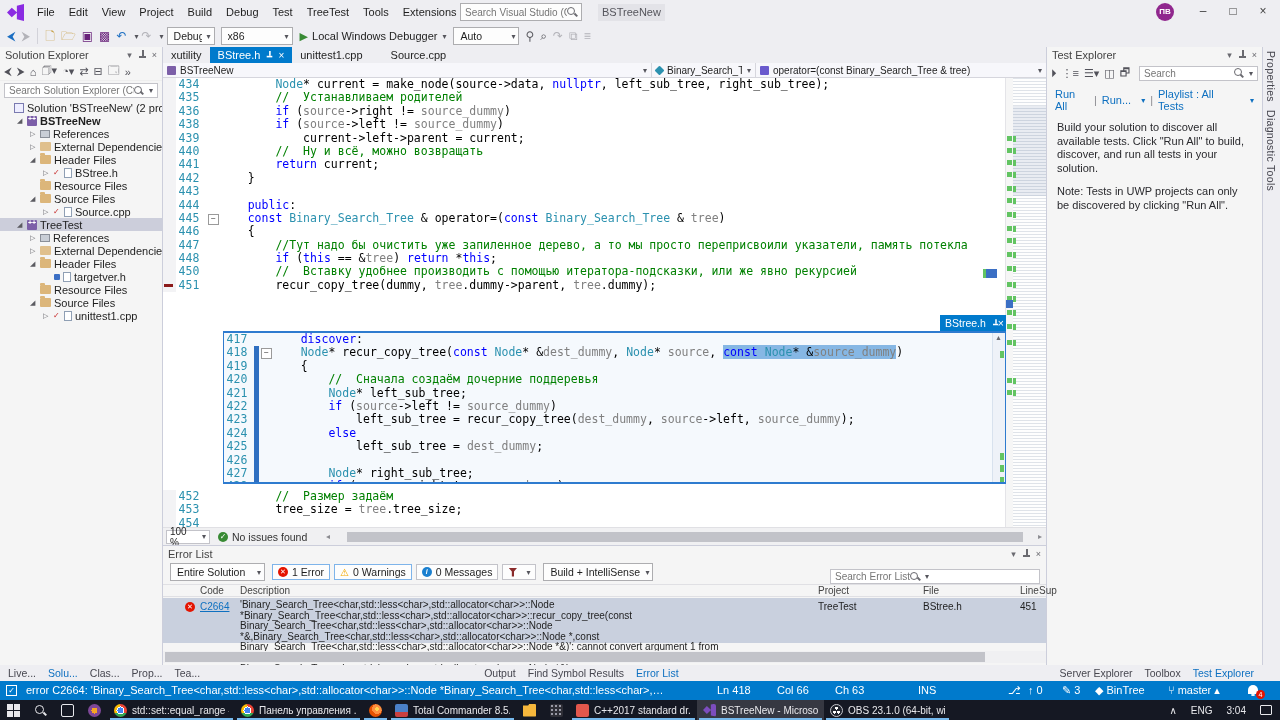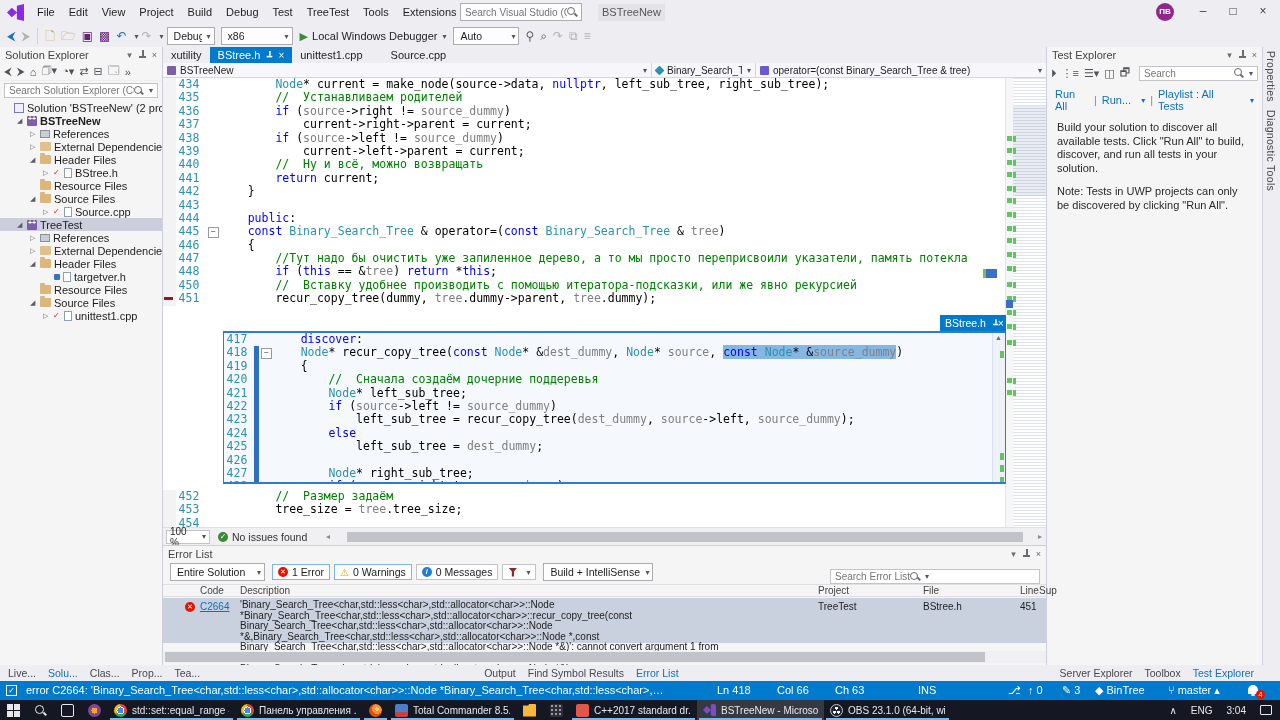--- a/index.html
+++ b/index.html
@@ -433,21 +433,20 @@
         <span class="cv">operator=(const Binary_Search_Tree &amp; tree)</span>
           <span class="caret">▾</span>
       </div>
     </div>
 
     <div class="code-area">
       <div id="code-main">
           <div class="cl"><span class="cl-margin"></span><span class="cl-num">434</span><span class="cl-fold"></span><span class="cl-text" style="padding-left: 55.4px;"><span class="tk-t">Node</span><span class="tk-p">* current = make_node(source-&gt;data, </span><span class="tk-k">nullptr</span><span class="tk-p">, left_sub_tree, right_sub_tree);</span></span></div>
           <div class="cl"><span class="cl-margin"></span><span class="cl-num">435</span><span class="cl-fold"></span><span class="cl-text" style="padding-left: 55.4px;"><span class="tk-c">//  Устанавливаем родителей</span></span></div>
           <div class="cl"><span class="cl-margin"></span><span class="cl-num">436</span><span class="cl-fold"></span><span class="cl-text" style="padding-left: 55.4px;"><span class="tk-k">if</span><span class="tk-p"> (</span><span class="tk-g">source</span><span class="tk-p">-&gt;right != </span><span class="tk-g">source_dummy</span><span class="tk-p">)</span></span></div>
-          <div class="cl"><span class="cl-margin"></span><span class="cl-num">437</span><span class="cl-fold"></span><span class="cl-text" style="padding-left: 83.1px;"><span class="tk-p">current-&gt;right-&gt;parent = current;</span></span></div>
           <div class="cl"><span class="cl-margin"></span><span class="cl-num">438</span><span class="cl-fold"></span><span class="cl-text" style="padding-left: 55.4px;"><span class="tk-k">if</span><span class="tk-p"> (</span><span class="tk-g">source</span><span class="tk-p">-&gt;left != </span><span class="tk-g">source_dummy</span><span class="tk-p">)</span></span></div>
           <div class="cl"><span class="cl-margin"></span><span class="cl-num">439</span><span class="cl-fold"></span><span class="cl-text" style="padding-left: 83.1px;"><span class="tk-p">current-&gt;left-&gt;parent = current;</span></span></div>
           <div class="cl"><span class="cl-margin"></span><span class="cl-num">440</span><span class="cl-fold"></span><span class="cl-text" style="padding-left: 55.4px;"><span class="tk-c">//  Ну и всё, можно возвращать</span></span></div>
           <div class="cl"><span class="cl-margin"></span><span class="cl-num">441</span><span class="cl-fold"></span><span class="cl-text" style="padding-left: 55.4px;"><span class="tk-k">return</span><span class="tk-p"> current;</span></span></div>
           <div class="cl"><span class="cl-margin"></span><span class="cl-num">442</span><span class="cl-fold"></span><span class="cl-text" style="padding-left: 27.7px;"><span class="tk-p">}</span></span></div>
           <div class="cl"><span class="cl-margin"></span><span class="cl-num">443</span><span class="cl-fold"></span><span class="cl-text" style="padding-left: 0px;"></span></div>
           <div class="cl"><span class="cl-margin"></span><span class="cl-num">444</span><span class="cl-fold"></span><span class="cl-text" style="padding-left: 27.7px;"><span class="tk-k">public</span><span class="tk-p">:</span></span></div>
           <div class="cl"><span class="cl-margin"></span><span class="cl-num">445</span><span class="cl-fold box"></span><span class="cl-text" style="padding-left: 27.7px;"><span class="tk-k">const</span><span class="tk-p"> </span><span class="tk-t">Binary_Search_Tree</span><span class="tk-p"> &amp; operator=(</span><span class="tk-k">const</span><span class="tk-p"> </span><span class="tk-t">Binary_Search_Tree</span><span class="tk-p"> &amp; </span><span class="tk-g">tree</span><span class="tk-p">)</span></span></div>
           <div class="cl"><span class="cl-margin"></span><span class="cl-num">446</span><span class="cl-fold"></span><span class="cl-text" style="padding-left: 27.7px;"><span class="tk-p">{</span></span></div>
           <div class="cl"><span class="cl-margin"></span><span class="cl-num">447</span><span class="cl-fold"></span><span class="cl-text" style="padding-left: 55.4px;"><span class="tk-c">//Тут надо бы очистить уже запиленное дерево, а то мы просто переприсвоили указатели, память потекла</span></span></div>

